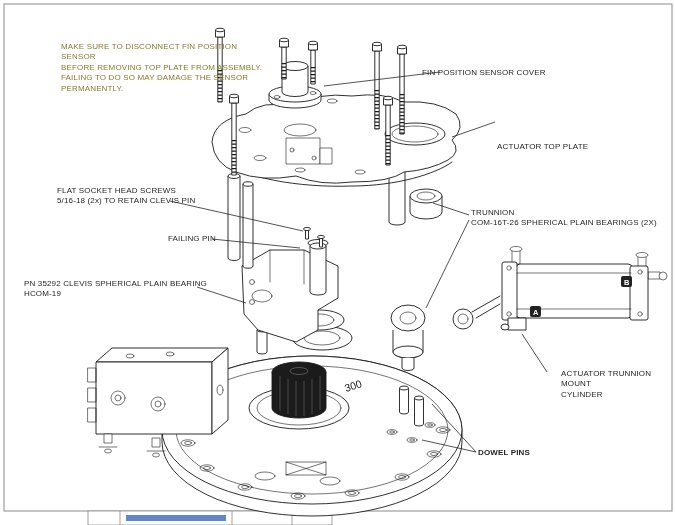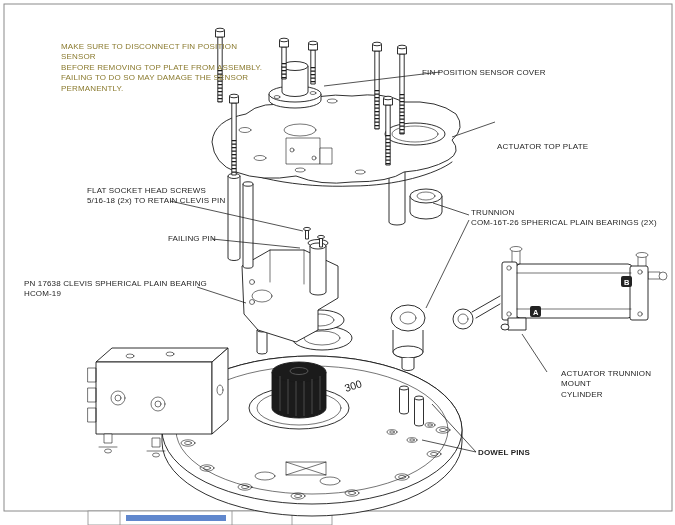--- a/index.html
+++ b/index.html
@@ -310,29 +310,29 @@
 
 <div class="lbl note" style="left:18px;top:42px;margin-left:43px;">MAKE SURE TO DISCONNECT FIN POSITION SENSOR
 BEFORE REMOVING TOP PLATE FROM ASSEMBLY.
 FAILING TO DO SO MAY DAMAGE THE SENSOR
 PERMANENTLY.</div>
 
 <div class="lbl" style="left:422px;top:68px;">FIN POSITION SENSOR COVER</div>
 
 <div class="lbl" style="left:497px;top:118px;margin-top:24px;">ACTUATOR TOP PLATE</div>
 
-<div class="lbl" style="left:57px;top:186px;margin-left:30px;">FLAT SOCKET HEAD SCREWS
+<div class="lbl" style="left:57px;top:186px;">FLAT SOCKET HEAD SCREWS
 5/16-18 (2x) TO RETAIN CLEVIS PIN</div>
 
 <div class="lbl" style="left:168px;top:234px;">FAILING PIN</div>
 
 <div class="lbl" style="left:471px;top:208px;">TRUNNION
 COM-16T-26 SPHERICAL PLAIN BEARINGS (2X)</div>
 
-<div class="lbl" style="left:24px;top:279px;">PN 17638 CLEVIS SPHERICAL PLAIN BEARING
+<div class="lbl" style="left:24px;top:279px;">PN 35292 CLEVIS SPHERICAL PLAIN BEARING
 HCOM-19</div>
 
 <div class="lbl" style="left:561px;top:369px;">ACTUATOR TRUNNION MOUNT
 CYLINDER</div>
 
 <div class="lbl" style="left:478px;top:448px;font-weight:bold;">DOWEL PINS</div>
 
 
 </div>
 

